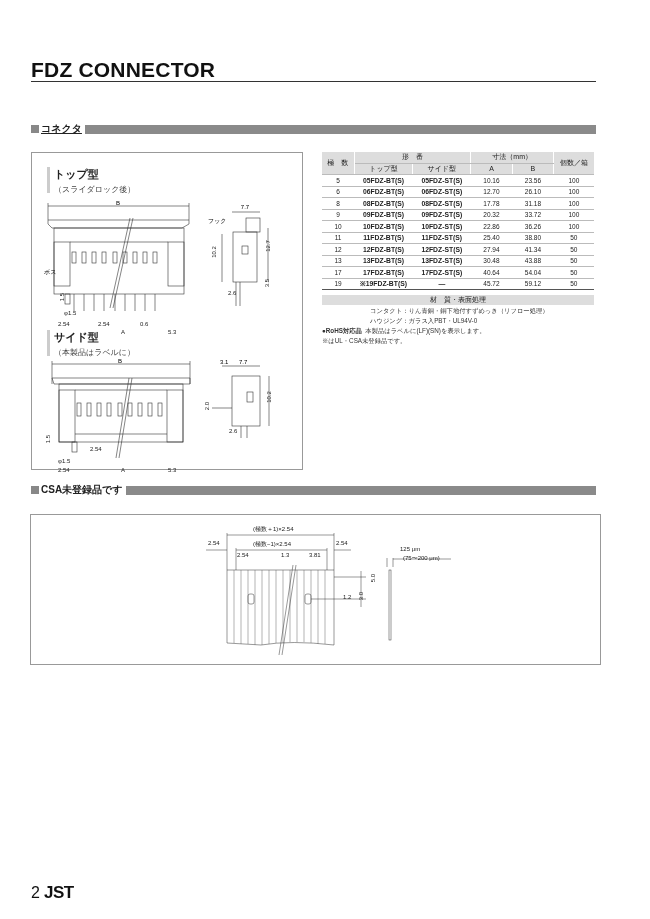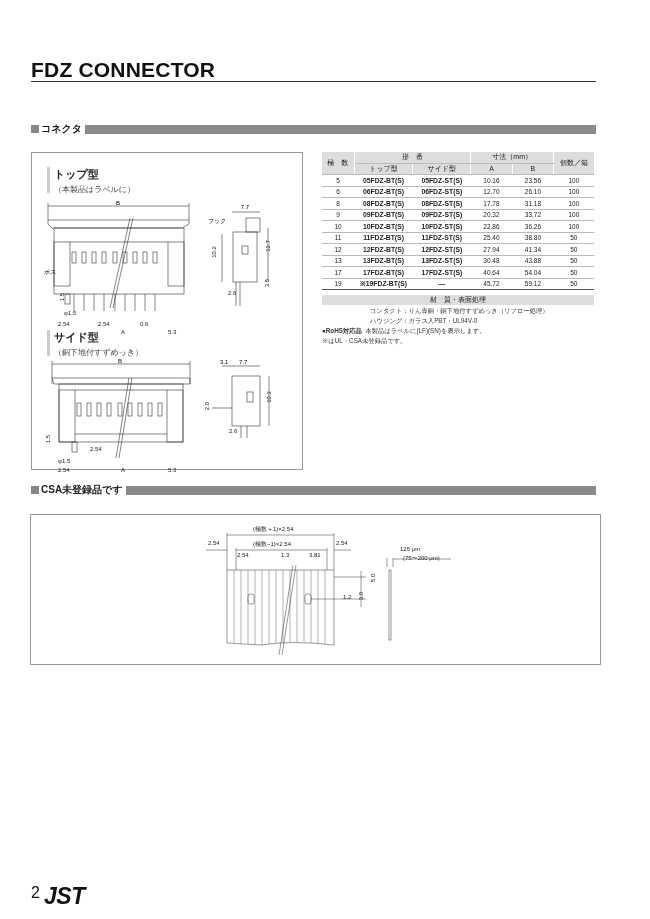--- a/index.html
+++ b/index.html
@@ -20,41 +20,41 @@
   table.spec td,table.spec th{height:10.5px;padding:0 2px;text-align:center;border-bottom:0.5px solid #bbb;}
   table.spec th{background:#ddd;font-weight:normal;font-size:7px;}
   table.spec td.b{font-weight:bold;font-size:6.8px;}
   table.spec .vr{border-right:0.5px solid #fff;}
   table.spec tr:last-child td{border-bottom:1px solid #555;}
   .mat-head{background:#ddd;font-size:7px;text-align:center;height:10px;line-height:10px;}
   .small{font-size:6.3px;color:#333;white-space:nowrap;}
   .dim{font-size:6px;color:#222;white-space:nowrap;}
   svg text{font-family:"Liberation Sans",sans-serif;}
   .footer-num{left:31px;top:884px;font-size:16px;color:#111;}
-  .footer-logo{left:44px;top:883px;font-size:23px;font-weight:bold;font-style:italic;color:#111;letter-spacing:-0.5px;}
+  .footer-logo{left:44px;top:883px;font-size:17px;font-weight:bold;color:#111;letter-spacing:-0.5px;}
 </style>
 </head>
 <body>
 
 <div class="abs title">FDZ CONNECTOR</div>
 <div class="abs title-rule"></div>
 
-<div class="abs sec" style="left:31px;top:124px;width:565px;">
+<div class="abs sec" style="left:31px;top:124px;width:565px;text-decoration:underline;">
   <div class="sq"></div>
   <div class="lbl">コネクタ</div>
   <div class="bar"></div>
 </div>
 
 <div class="abs panel" style="left:31px;top:152px;width:270px;height:316px;">
 
   <div class="abs" style="left:15px;top:14px;display:flex;">
     <div class="tag-mark" style="height:26px;margin-right:4px;"></div>
     <div class="tag">
       <div class="h">トップ型</div>
-      <div class="s">（本製品はラベルに）</div>
+      <div class="s">（スライダロック後）</div>
     </div>
   </div>
 
   <svg class="abs" style="left:0;top:45px;" width="270" height="115">
     <g stroke="#333" stroke-width="0.6" fill="none">
       <line x1="16" y1="8" x2="157" y2="8"></line>
       <line x1="16" y1="5" x2="16" y2="22"></line>
         <line x1="157" y1="5" x2="157" y2="22"></line>
       <path d="M16 22 L157 22 L157 26 L150 30 L20 30 L16 26 Z"></path>
       <rect x="22" y="30" width="130" height="66"></rect>
@@ -112,21 +112,21 @@
   <div class="abs dim" style="left:136px;top:176px;">5.3</div>
   <div class="abs dim" style="left:176px;top:96px;transform:rotate(-90deg);">10.2</div>
   <div class="abs dim" style="left:230px;top:90px;transform:rotate(-90deg);">12.7</div>
   <div class="abs dim" style="left:231px;top:127px;transform:rotate(-90deg);">3.5</div>
   <div class="abs dim" style="left:196px;top:137px;">2.6</div>
 
   <div class="abs" style="left:15px;top:177px;display:flex;">
     <div class="tag-mark" style="height:26px;margin-right:4px;"></div>
     <div class="tag">
       <div class="h">サイド型</div>
-      <div class="s">（銅下地付すずめっき）</div>
+      <div class="s">（本製品はラベルに）</div>
     </div>
   </div>
 
   <svg class="abs" style="left:0;top:205px;" width="270" height="110">
     <g stroke="#333" stroke-width="0.6" fill="none">
       <line x1="20" y1="6" x2="158" y2="6"></line>
       <line x1="20" y1="3" x2="20" y2="26"></line>
         <line x1="158" y1="3" x2="158" y2="26"></line>
       <path d="M20 20 L158 20 L158 26 L22 26 Z"></path>
       <rect x="27" y="26" width="124" height="58"></rect>

